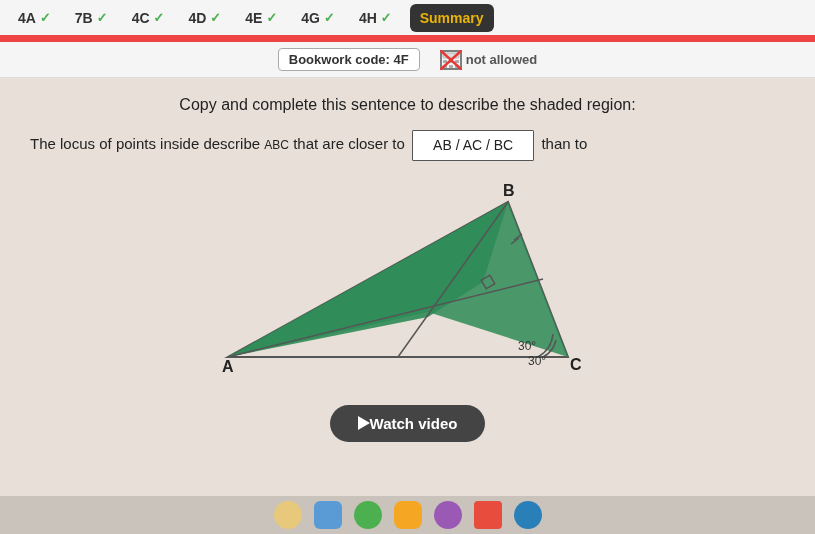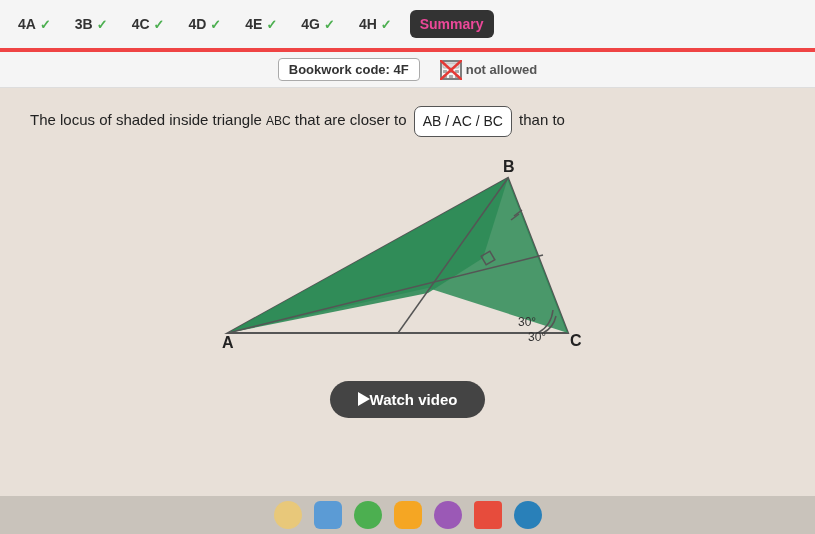--- a/index.html
+++ b/index.html
@@ -10,23 +10,23 @@
       font-family: 'Arial', sans-serif;
       overflow: hidden;
       position: relative;
     }
 
     
     .top-nav {
       display: flex;
       align-items: center;
       background: #f5f5f5;
-      border-bottom: 4px solid #ef4444;
+      border-bottom: 7px solid #ef4444;
       padding: 0 8px;
-      height: 52px;
+      height: 42px;
       gap: 4px;
     }
     .nav-item {
       display: flex;
       align-items: center;
       gap: 4px;
       padding: 6px 10px;
       border-radius: 6px;
       font-size: 14px;
       font-weight: 600;
@@ -43,21 +43,21 @@
       border: 2px solid #ff5252;
       color: #333;
     }
     .nav-item.active-fail .x-icon {
       color: #ff5252;
       font-size: 13px;
       font-weight: 900;
     }
     .nav-item.summary {
       background: #333;
-      color: #ec4899;
+      color: #eab308;
       margin-left: 4px;
       justify-content: center;
     }
 
     
     .bookwork-bar {
       display: flex;
       align-items: center;
       justify-content: center;
       gap: 20px;
@@ -99,22 +99,22 @@
     
     .sentence-line {
       font-size: 15px;
       color: #222;
       line-height: 1.9;
       margin-bottom: 4px;
     }
     .blank-box {
       display: inline-block;
       border: 1.5px solid #555;
-      border-radius: 7px;
-      padding: 1px 8px;
+      border-radius: 1px;
+      padding: 1px 20px;
       min-width: 90px;
       text-align: center;
       font-size: 14px;
       background: #fff;
       vertical-align: middle;
       margin: 0 3px;
     }
     .bold-letter {
       font-weight: 400;
       font-size: 12px;
@@ -184,21 +184,21 @@
   </style>
 </head>
 <body>
 
 <div class="top-nav">
   <div class="nav-item">
     <span>4A</span>
     <span class="check-icon">✓</span>
   </div>
   <div class="nav-item">
-    <span>3B</span>
+    <span>7B</span>
     <span class="check-icon">✓</span>
   </div>
   <div class="nav-item">
     <span>4C</span>
     <span class="check-icon">✓</span>
   </div>
   <div class="nav-item">
     <span>4D</span>
     <span class="check-icon">✓</span>
   </div>
@@ -236,23 +236,24 @@
         <line x1="0" y1="0" x2="22" y2="20" stroke="#e53935" stroke-width="2.5"></line>
         <line x1="22" y1="0" x2="0" y2="20" stroke="#e53935" stroke-width="2.5"></line>
       </svg>
     </span>
     <span style="font-size:13px; color:#555;">not allowed</span>
   </div>
 </div>
 
 <div class="main-content">
 
+  <div class="instruction">Copy and complete this sentence to describe the shaded region:</div>
 
   <div class="sentence-line">
-    <span>The locus of shaded inside triangle </span><span class="bold-letter">ABC</span><span> that are closer to</span>
+    <span>The locus of points inside describe </span><span class="bold-letter">ABC</span><span> that are closer to</span>
     <span class="blank-box">AB / AC / BC</span>
     <span>than to</span>
   </div>
 
 
   <div class="diagram-area">
     <svg class="triangle-diagram" width="420" height="210" viewBox="0 0 420 210">
 
       <polygon points="30,185 370,185 310,30" fill="none" stroke="#555" stroke-width="2"></polygon>
 

